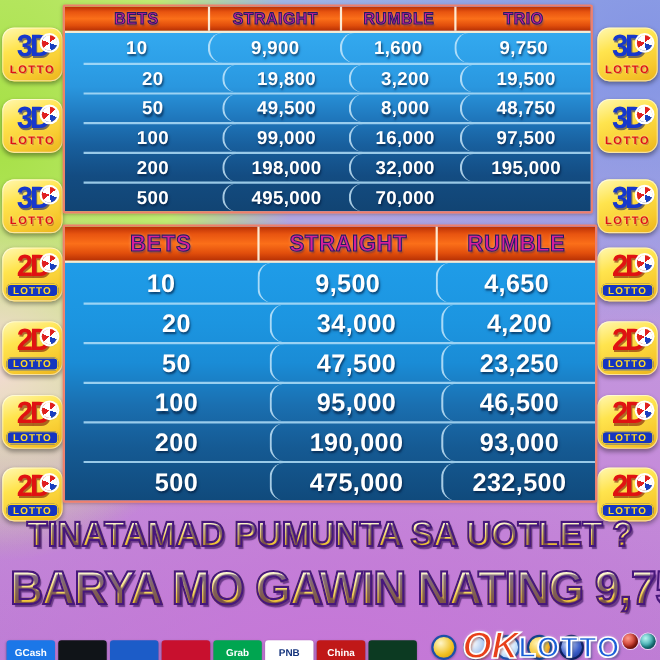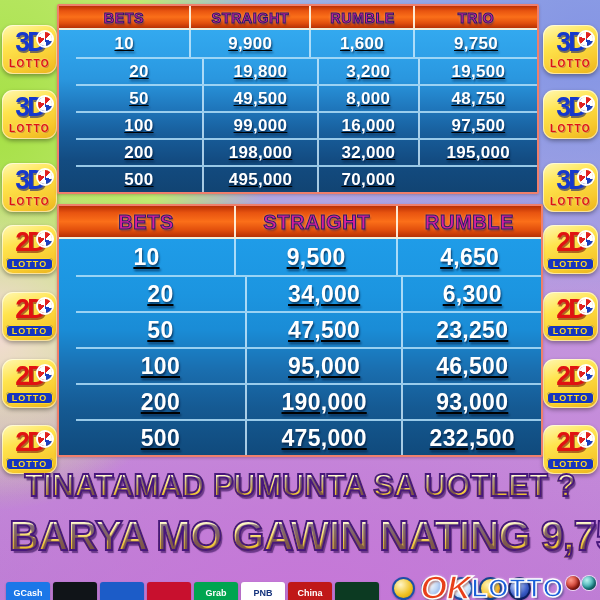--- a/index.html
+++ b/index.html
@@ -68,33 +68,33 @@
   .t2 .thead { height: 33px; }
   .hcell { display: flex; align-items: center; justify-content: center; height: 100%; text-align: right; }
   .hcell + .hcell { border-left: 2px solid rgba(255,250,232,.9); }
   .headtext {
     font-weight: 900; letter-spacing: .5px; transform: scaleX(.96);
     color: #d81f9a; -webkit-text-stroke: 1px #241a66;
     text-shadow: 0 0 3px rgba(255,255,255,.55), 1px 2px 2px rgba(30,10,60,.5);
   }
   .t3 .headtext { font-size: 15px; }
   .t2 .headtext { font-size: 21px; }
-  .tbody { width: 100%; text-decoration: underline; }
+  .tbody { width: 100%; }
   .t3body { background: linear-gradient(180deg, #33a9ef 0%, #2d9fe7 18%, #2a97df 30%, #1f77bc 48%, #185f9d 63%, #134c82 80%, #114473 100%); }
   .t2body { background: linear-gradient(180deg, #1f9ce8 0%, #1c95e0 25%, #1a8cd6 42%, #1a6fb0 60%, #155a93 78%, #104a7c 100%); }
   .trow { display: flex; }
   .t3 .trow { height: 27px; }
   .t2 .trow { height: 36px; }
   .trow + .trow { border-top: 2px solid rgba(176,222,248,.85); margin-left: 17px; }
   .tcell {
     display: flex; align-items: center; justify-content: center; height: 100%;
     color: #fff; font-weight: 700; text-shadow: 1px 2px 2px rgba(0,25,60,.7);
     letter-spacing: .3px;
   }
-  .tcell + .tcell { border-left: 2px solid rgba(205,235,252,.8); }
+  .tcell + .tcell { border-left: 2px solid rgba(205,235,252,.8); border-radius: 13px; }
   .t3 .tcell { font-size: 17px; }
   .t2 .tcell { font-size: 23px; }
   .t3 .hcell:nth-child(1), .t3 .tcell:nth-child(1) { width: 27.3%; }
   .t3 .hcell:nth-child(2), .t3 .tcell:nth-child(2) { width: 25%; }
   .t3 .hcell:nth-child(3), .t3 .tcell:nth-child(3) { width: 21.8%; }
   .t3 .hcell:nth-child(4), .t3 .tcell:nth-child(4) { width: 25.9%; }
   .t2 .hcell:nth-child(1), .t2 .tcell:nth-child(1) { width: 36.3%; }
   .t2 .hcell:nth-child(2), .t2 .tcell:nth-child(2) { width: 33.7%; }
   .t2 .hcell:nth-child(3), .t2 .tcell:nth-child(3) { width: 30%; }
 
@@ -303,21 +303,21 @@
       </div>
     <div class="tbody t2body">
         <div class="trow">
           <div class="tcell">10</div>
           <div class="tcell">9,500</div>
           <div class="tcell">4,650</div>
         </div>
         <div class="trow">
           <div class="tcell">20</div>
           <div class="tcell">34,000</div>
-          <div class="tcell">6,300</div>
+          <div class="tcell">4,200</div>
         </div>
         <div class="trow">
           <div class="tcell">50</div>
           <div class="tcell">47,500</div>
           <div class="tcell">23,250</div>
         </div>
         <div class="trow">
           <div class="tcell">100</div>
           <div class="tcell">95,000</div>
           <div class="tcell">46,500</div>

